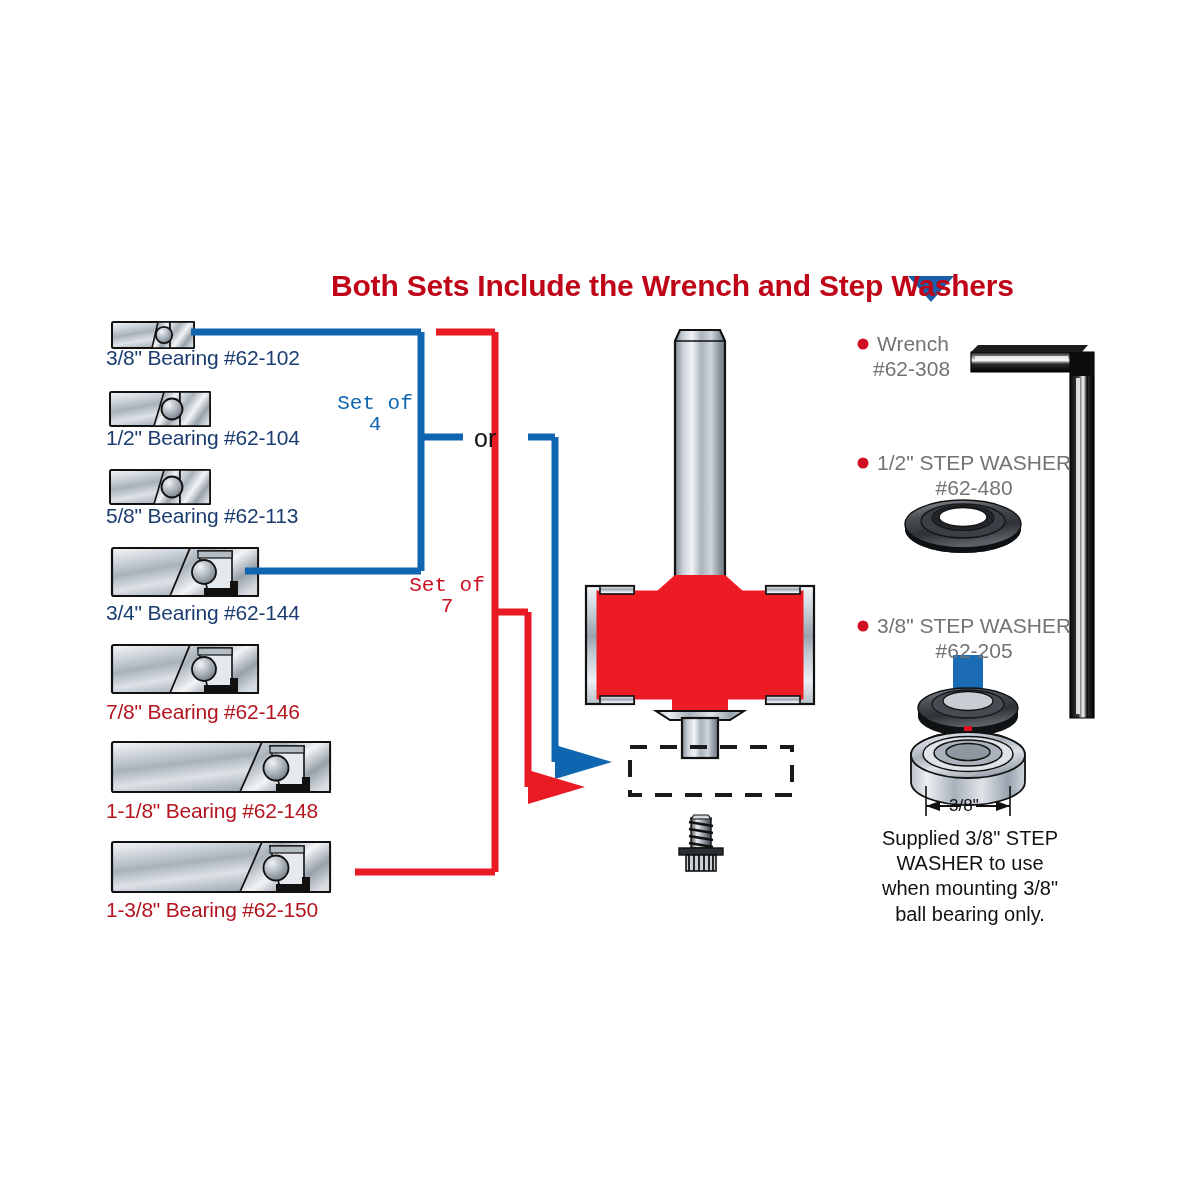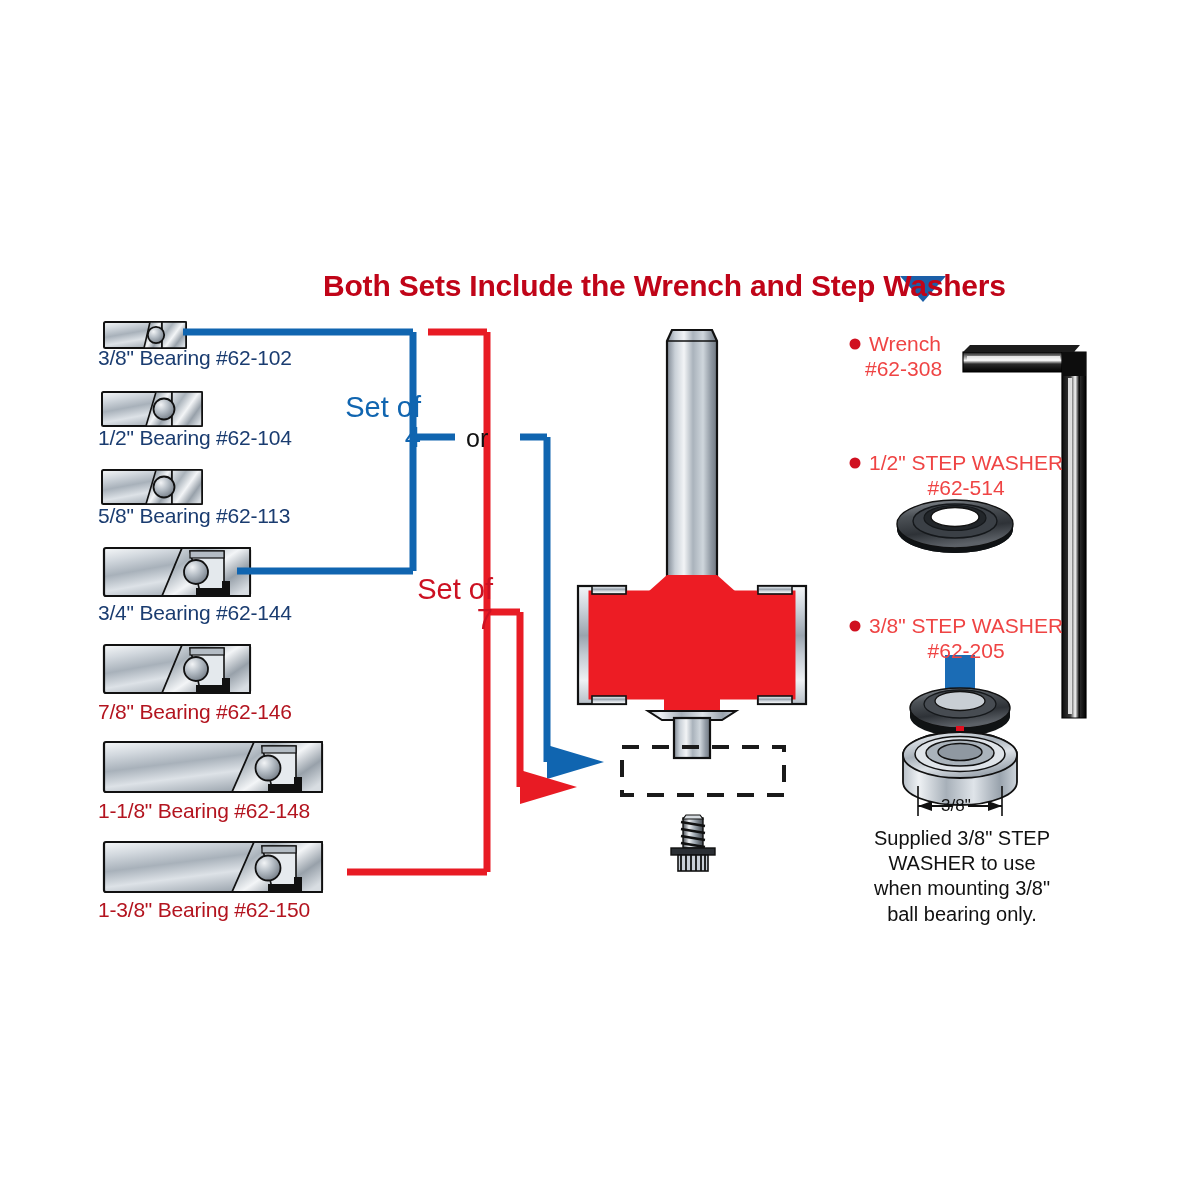--- a/index.html
+++ b/index.html
@@ -3,34 +3,34 @@
 <meta charset="utf-8">
 <style>
   html,body{margin:0;padding:0;}
   body{
     width:1200px;height:1200px;
     background:#ffffff;
     font-family:"Liberation Sans", sans-serif;
     overflow:hidden;
     position:relative;
   }
-  #stage{position:absolute;left:0;top:0;width:1005px;height:1200px;padding-left:20px;}
+  #stage{position:absolute;left:8px;top:0;width:1005px;height:1200px;padding-left:20px;}
   #stage svg{position:absolute;left:0;top:0;}
   .lbl{position:absolute;white-space:nowrap;}
   .title{
     font-size:30px;font-weight:bold;color:#C00418;letter-spacing:-0.2px;
   }
   .bearing-label{font-size:21px;letter-spacing:-0.2px;}
   .bl-blue{color:#1A3C70;}
   .bl-red{color:#B3141F;}
-  .setlabel{font-size:29px;text-align:right;line-height:1.02;}
+  .setlabel{font-size:21px;text-align:center;line-height:1.02;font-family:Liberation Mono, monospace;}
   .set-blue{color:#1065B0;}
   .set-red{color:#CC1122;}
   .orlabel{font-size:25px;color:#111;}
-  .rtitem{font-size:21px;color:#ef4444;line-height:1.18;}
+  .rtitem{font-size:21px;color:#737373;line-height:1.18;}
   .rtcenter{text-align:center;}
   .caption{font-size:20px;color:#111;line-height:1.26;text-align:center;}
   .dimtxt{font-size:17px;color:#111;}
 </style>
 </head>
 <body>
 
 <div id="stage">
 
   <svg width="1200" height="1200" viewBox="0 0 1200 1200">
@@ -296,21 +296,21 @@
     <div>7</div>
   </div>
 
   <div class="lbl rtitem" style="left:869px;top:332px;">
     <div>Wrench</div>
     <div style="margin-left:-4px;">#62-308</div>
   </div>
 
   <div class="lbl rtitem rtcenter" style="left:869px;top:451px;">
     <div>1/2" STEP WASHER</div>
-    <div>#62-514</div>
+    <div>#62-480</div>
   </div>
 
   <div class="lbl rtitem rtcenter" style="left:869px;top:614px;">
     <div>3/8" STEP WASHER</div>
     <div>#62-205</div>
   </div>
 
   <div class="lbl dimtxt" style="left:941px;top:796px;">3/8"</div>
 
   <div class="lbl caption" style="left:868px;top:826px;width:188px;white-space:normal;">Supplied 3/8" STEP WASHER to use when mounting 3/8" ball bearing only.</div>

